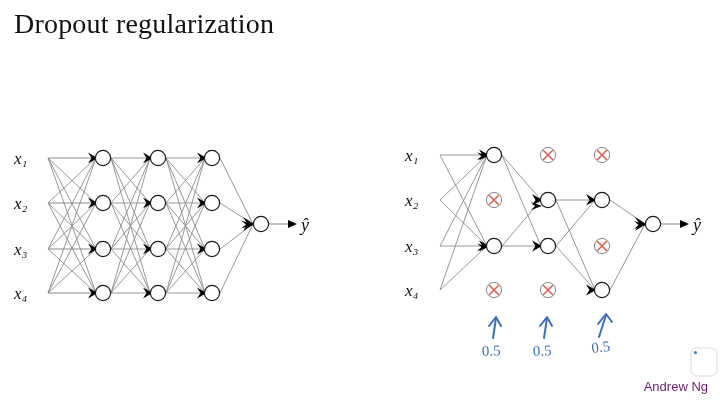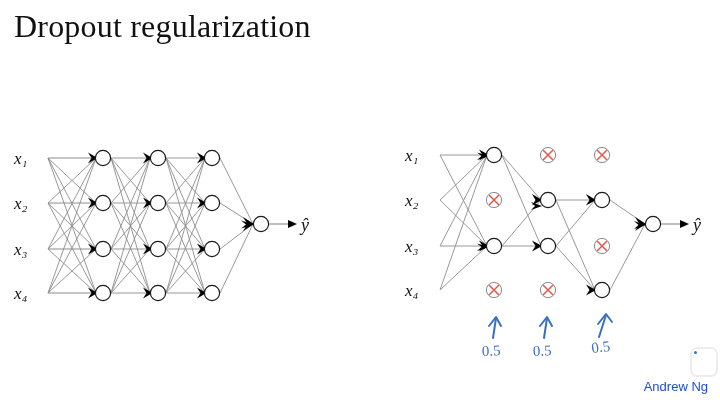--- a/index.html
+++ b/index.html
@@ -21,41 +21,41 @@
     left: 0; top: 0;
     width: 720px;
     height: 400px;
     background: #ffffff;
   }
   .slide-title {
     position: absolute;
     left: 14px;
     top: 8px;
     font-family: "Liberation Serif", serif;
-    font-size: 32px;
+    font-size: 28px;
     font-weight: 400;
     letter-spacing: 0.2px;
     color: #111111;
     white-space: nowrap;
   }
   .net-svg {
     position: absolute;
     left: 0;
     top: 0;
     width: 720px;
     height: 400px;
     pointer-events: none;
   }
   .attribution {
     position: absolute;
     right: 12px;
     bottom: 6px;
     font-family: "Liberation Sans", sans-serif;
     font-size: 13px;
-    color: #1d4ed8;
+    color: #701a75;
     white-space: nowrap;
   }
   .corner-chip {
     position: absolute;
     right: 2px;
     top: 347px;
     width: 24px;
     height: 26px;
     border: 2px solid #ededed;
     border-radius: 7px;

